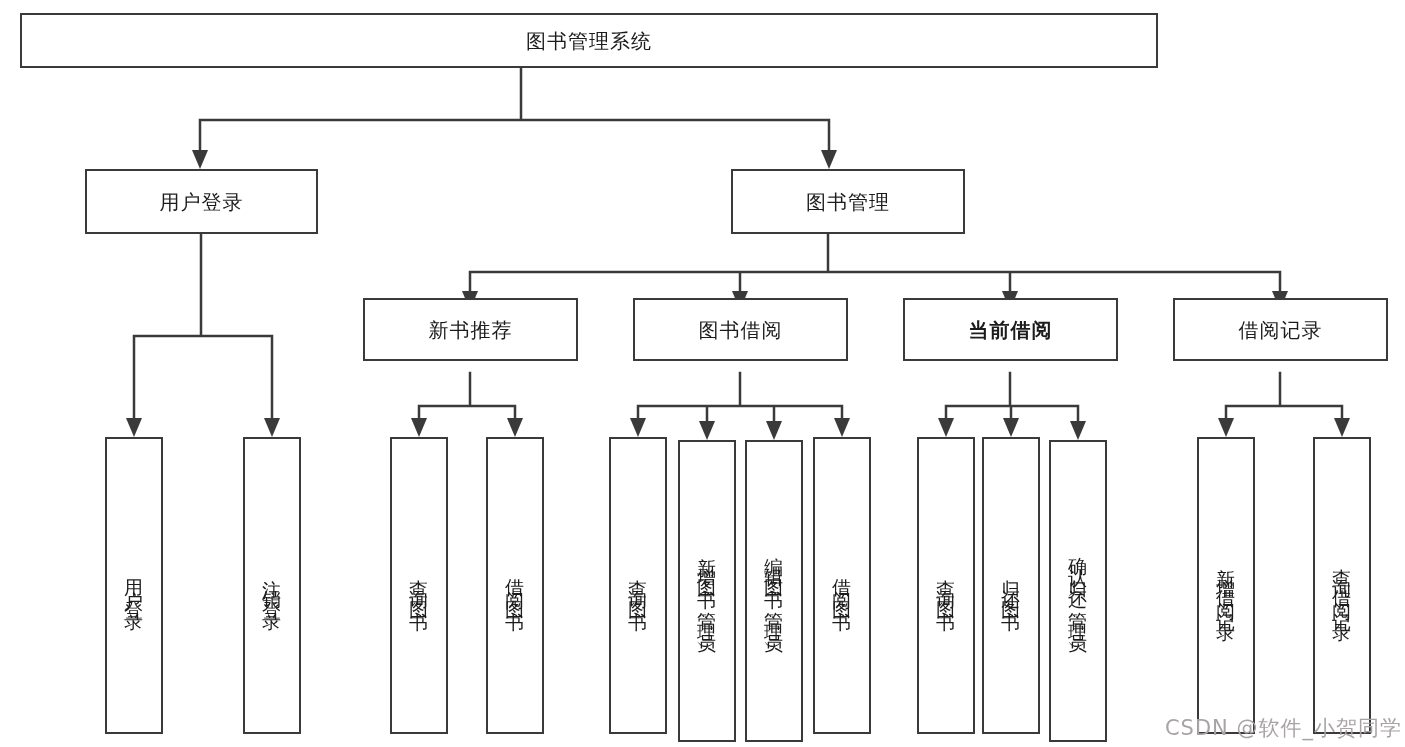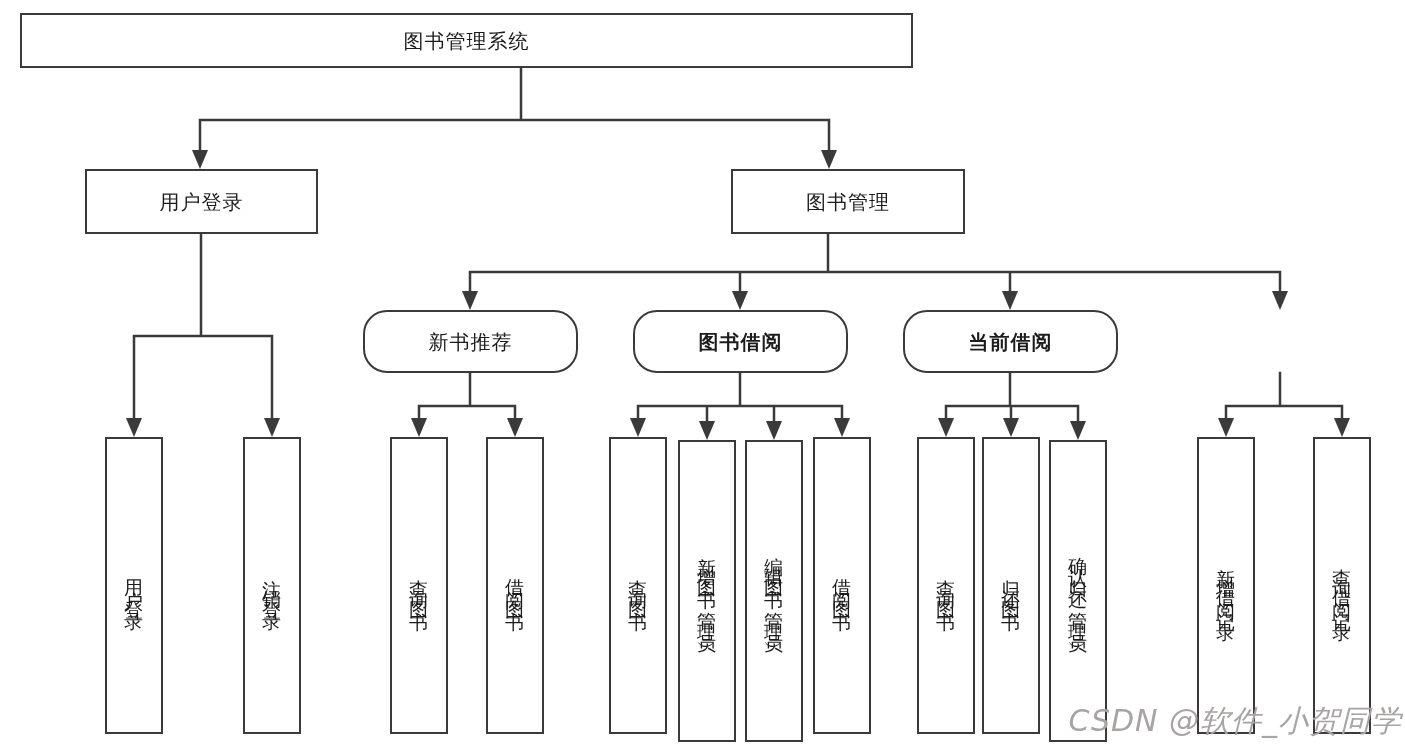--- a/index.html
+++ b/index.html
@@ -27,43 +27,42 @@
     display:flex;align-items:center;justify-content:center;
     color:var(--text);
     z-index:2;
   }
   .box .hlabel{
     font-size:20px;
     letter-spacing:1px;
     white-space:nowrap;
     line-height:1;
   }
-  .root{left:20px;top:13px;width:893px;height:55px;}
+  .root{left:20px;top:13px;width:1138px;height:55px;}
   .lvl1{top:169px;height:65px;}
-  .lvl2{top:310px;height:63px;width:215px;border-radius:24px;}
+  .lvl2{top:298px;height:63px;width:215px;}
   .leaf{top:437px;width:58px;height:297px;}
   .leaf.tall{top:440px;height:302px;}
   .leaf .vlabel{
     writing-mode:vertical-rl;
     -webkit-text-orientation:mixed;
     text-orientation:mixed;
     font-size:19px;
     letter-spacing:11px;
     line-height:1;
     white-space:nowrap;
   }
   .watermark{
     position:absolute;
     right:3px;bottom:5px;
-    font-size:30px;
+    font-size:21px;
     color:var(--watermark);
     letter-spacing:1px;
     z-index:3;
     white-space:nowrap;
-    font-style:italic;
   }
 </style>
 </head>
 <body>
 
 <div class="canvas">
 
   <svg class="wires" width="1405" height="747" viewBox="0 0 1405 747">
     <g stroke="var(--line)" stroke-width="2.5" fill="none" stroke-linecap="square">
 
@@ -111,25 +110,28 @@
   <div class="box lvl1" style="left:85px;width:233px;">
     <span class="hlabel">用户登录</span>
   </div>
   <div class="box lvl1" style="left:711px;width:234px;margin-left:20px;">
     <span class="hlabel">图书管理</span>
   </div>
 
   <div class="box lvl2" style="left:363px;">
     <span class="hlabel">新书推荐</span>
   </div>
-  <div class="box lvl2" style="left:633px;font-weight:bold;">
+  <div class="box lvl2" style="left:633px;">
     <span class="hlabel">图书借阅</span>
   </div>
   <div class="box lvl2" style="left:903px;font-weight:bold;">
     <span class="hlabel">当前借阅</span>
+  </div>
+  <div class="box lvl2" style="left:1173px;">
+    <span class="hlabel">借阅记录</span>
   </div>
 
   <div class="box leaf" style="left:105px;">
     <span class="vlabel">用户登录</span>
   </div>
   <div class="box leaf" style="left:243px;">
     <span class="vlabel">注销登录</span>
   </div>
 
   <div class="box leaf" style="left:390px;">

